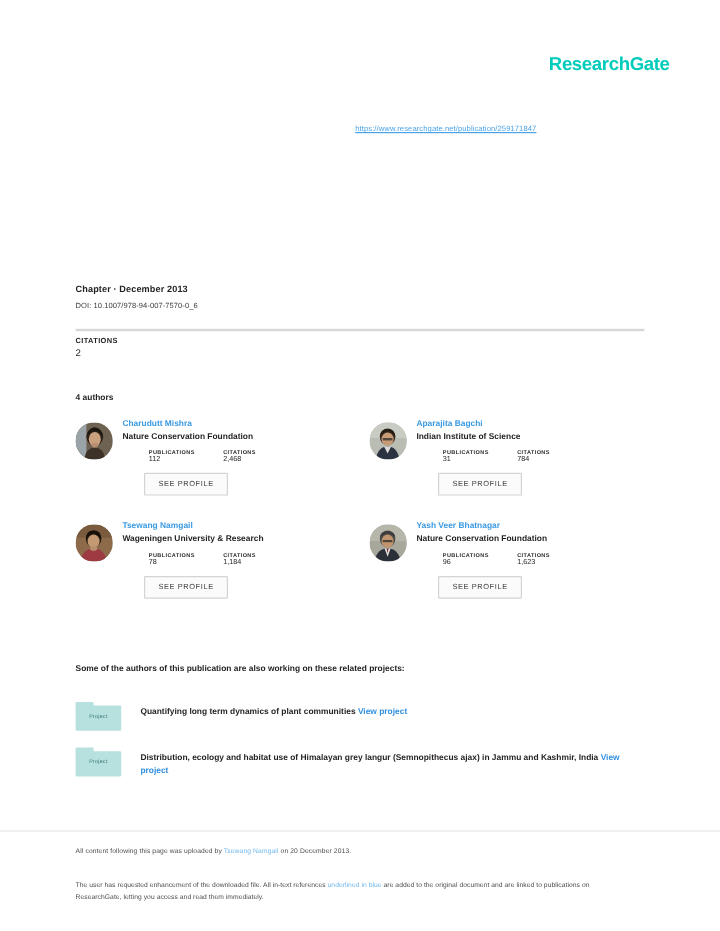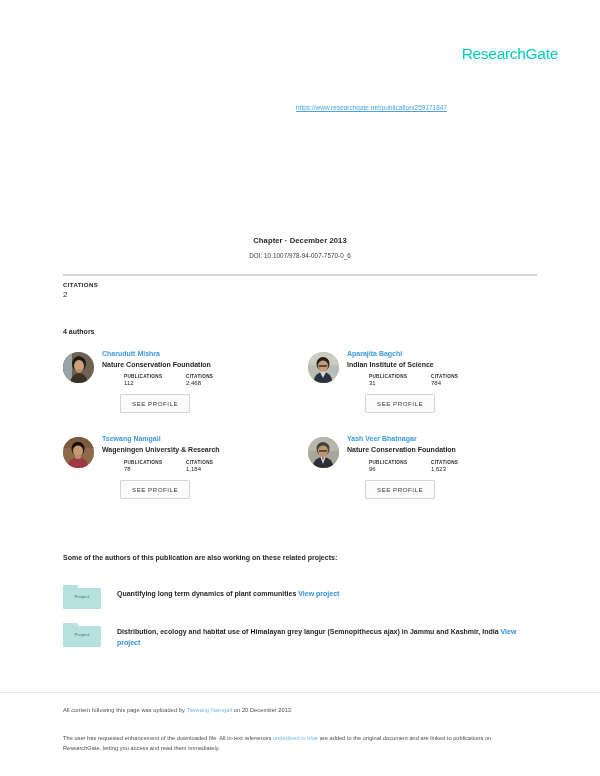--- a/index.html
+++ b/index.html
@@ -22,42 +22,41 @@
     height: 776px;
     background: #ffffff;
   }
 
   
   .rg-logo {
     position: absolute;
     right: 42px;
     top: 46px;
     font-size: 15.5px;
-    font-weight: normal;
+    font-weight: bold;
     letter-spacing: -0.3px;
     color: #00ccbb;
     line-height: 1;
   }
   .article-url {
     position: absolute;
     left: 296px;
     top: 104px;
     font-size: 6.4px;
     color: #4aa3e8;
     letter-spacing: 0.05px;
     white-space: nowrap;
   }
 
   
   .meta {
     position: absolute;
     left: 63px;
     top: 236px;
     width: 474px;
-    text-align: center;
   }
   .meta-type {
     font-size: 7.6px;
     font-weight: bold;
     color: #231f20;
     letter-spacing: 0.1px;
     margin: 0 0 7px 0;
   }
   .meta-doi {
     font-size: 6.3px;

